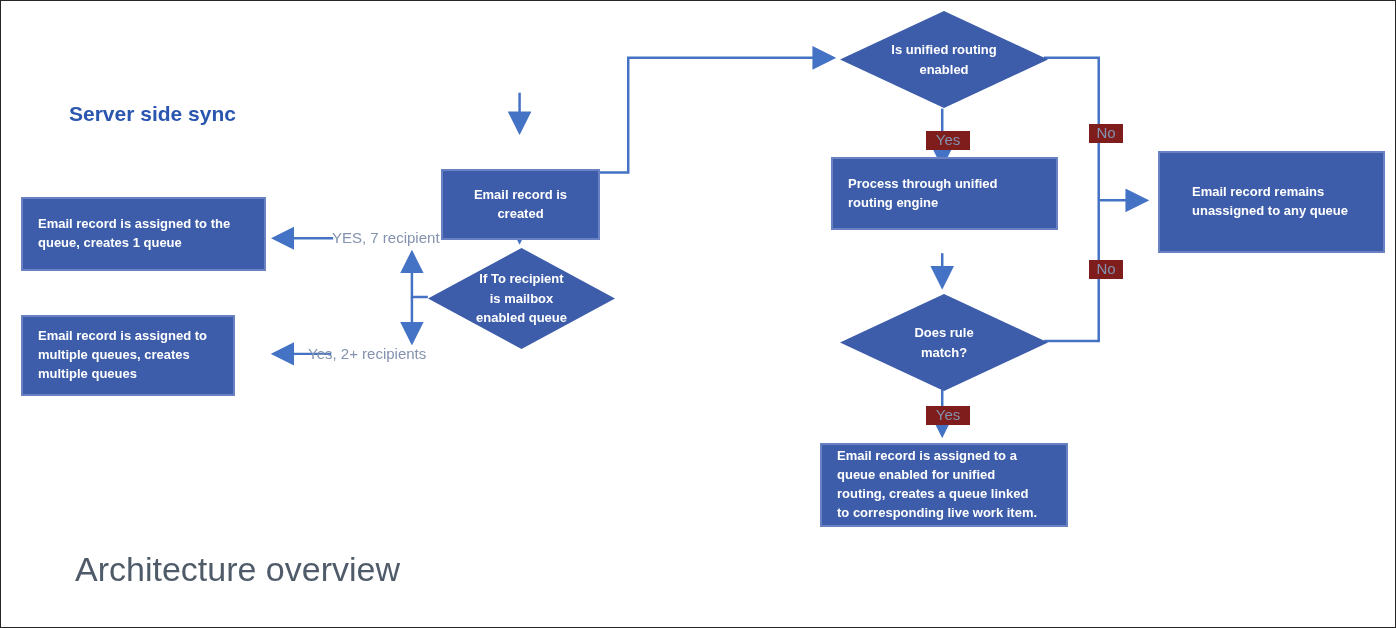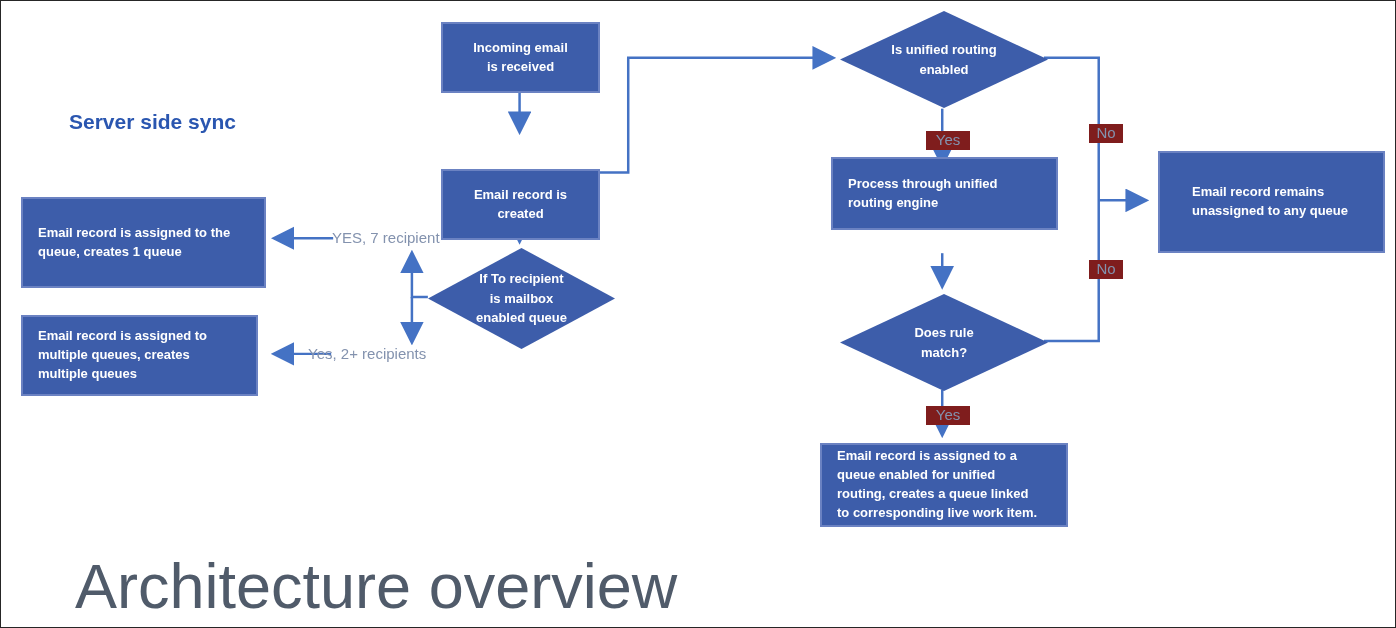--- a/index.html
+++ b/index.html
@@ -21,25 +21,25 @@
     font-size:13px;line-height:1.5;display:flex;align-items:center;justify-content:center;
     text-align:center;white-space:pre-line;
     clip-path:polygon(50% 0,100% 50%,50% 100%,0 50%);
   }
   .edge-label{
     position:absolute;color:#8392AE;font-size:15px;line-height:1.1;
   }
   .edge-label.on-line{background:#7f1d1d;padding:1px 5px;}
   .section-label{
     position:absolute;left:68px;top:101px;color:#2A56B0;
-    font-size:21px;font-weight:bold;margin-top:8px;
+    font-size:21px;font-weight:bold;
   }
   .page-title{
     position:absolute;left:74px;top:549px;color:#505B6A;
-    font-size:63px;font-weight:300;letter-spacing:0px;
+    font-size:34px;font-weight:300;letter-spacing:0px;
   }
 </style>
 </head>
 <body>
 
 <div class="canvas">
 
   <svg class="wires" width="1396" height="628" viewBox="0 0 1396 628">
     <defs>
       <marker id="arrow" viewBox="0 0 10 10" refX="8.5" refY="5" markerWidth="9.5" markerHeight="9.5" orient="auto-start-reverse">
@@ -67,30 +67,28 @@
 
       <path d="M943,253 L943,286" marker-end="url(#arrow)"></path>
 
       <path d="M943,390 L943,435" marker-end="url(#arrow)"></path>
     </g>
   </svg>
 
   <div class="section-label">Server side sync</div>
   <div class="page-title">Architecture overview</div>
 
-  <div class="node align-center" style="left:440px;top:21px;width:159px;height:71px;">Incoming email
-is received</div>
 
   <div class="node align-center" style="left:440px;top:136px;width:159px;height:71px;margin-top:32px;">Email record is
 created</div>
 
-  <div class="node align-left" style="left:20px;top:196px;width:245px;height:91px;">Email record is assigned to the
+  <div class="node align-left" style="left:20px;top:196px;width:245px;height:74px;">Email record is assigned to the
 queue, creates 1 queue</div>
 
-  <div class="node align-left" style="left:20px;top:314px;width:237px;height:81px;">Email record is assigned to
+  <div class="node align-left" style="left:20px;top:314px;width:214px;height:81px;">Email record is assigned to
 multiple queues, creates
 multiple queues</div>
 
   <div class="node align-left" style="left:830px;top:156px;width:227px;height:73px;">Process through unified
 routing engine</div>
 
   <div class="node align-left" style="left:1157px;top:150px;width:227px;height:102px;padding-left:32px;">Email record remains
 unassigned to any queue</div>
 
   <div class="node align-left" style="left:819px;top:442px;width:248px;height:84px;">Email record is assigned to a

